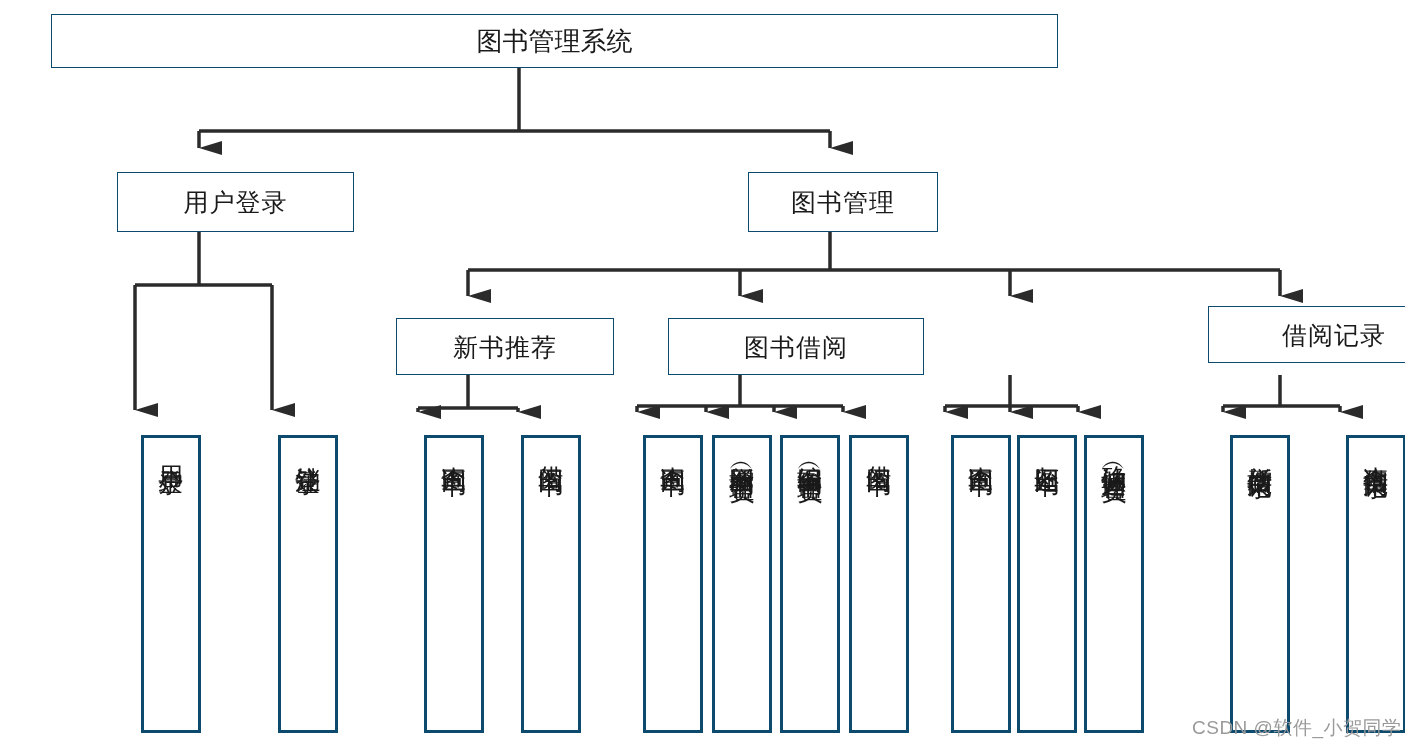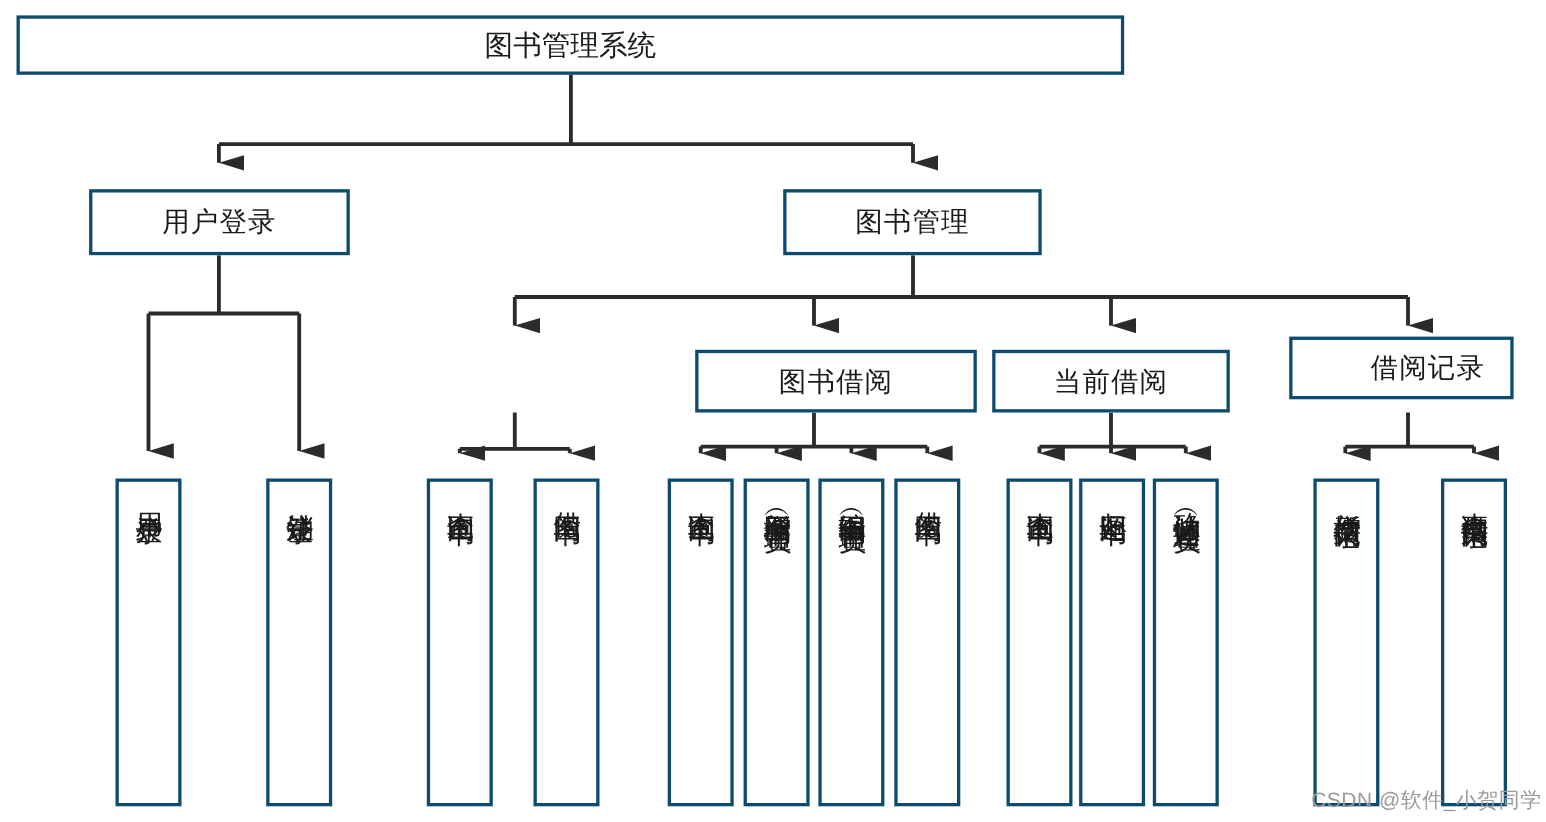--- a/index.html
+++ b/index.html
@@ -13,26 +13,27 @@
   #canvas {
     position: relative;
     width: 1405px;
     height: 747px;
     background: #ffffff;
     overflow: hidden;
   }
   .node {
     position: absolute;
     box-sizing: border-box;
-    border: 3px solid #0c4a6e;
+    border: 1px solid #0c4a6e;
     background: #ffffff;
     display: flex;
     align-items: center;
     justify-content: center;
     color: #1a1a1a;
+    margin-left: 36px;
   }
   .node.h-label {
     font-size: 25px;
     letter-spacing: 1px;
     line-height: 1.2;
   }
   .node.root-label {
     font-size: 26px;
   }
   .node.leaf {
@@ -124,29 +125,29 @@
     </g>
   </svg>
 
   <div class="node root-label" style="left:15px; top:14px; width:1007px; height:54px;">
     <span>图书管理系统</span>
   </div>
 
   <div class="node h-label" style="left:81px; top:172px; width:237px; height:60px;">
     <span>用户登录</span>
   </div>
-  <div class="node h-label" style="left:712px; top:172px; width:235px; height:60px;">
+  <div class="node h-label" style="left:712px; top:172px; width:190px; height:60px;">
     <span>图书管理</span>
   </div>
 
+  <div class="node h-label" style="left:360px; top:318px; width:218px; height:57px;">
+    <span>新书推荐</span>
+  </div>
   <div class="node h-label" style="left:632px; top:318px; width:256px; height:57px;">
     <span>图书借阅</span>
-  </div>
-  <div class="node h-label" style="left:902px; top:318px; width:216px; height:57px;">
-    <span>当前借阅</span>
   </div>
   <div class="node h-label" style="left:1172px; top:306px; width:204px; height:57px;padding-left:48px;">
     <span>借阅记录</span>
   </div>
 
   <div class="node leaf" style="left:105px; top:435px; width:60px; height:298px;">
     <span class="vtext">用户登录</span>
   </div>
   <div class="node leaf" style="left:242px; top:435px; width:60px; height:298px;">
     <span class="vtext">注销登录</span>

